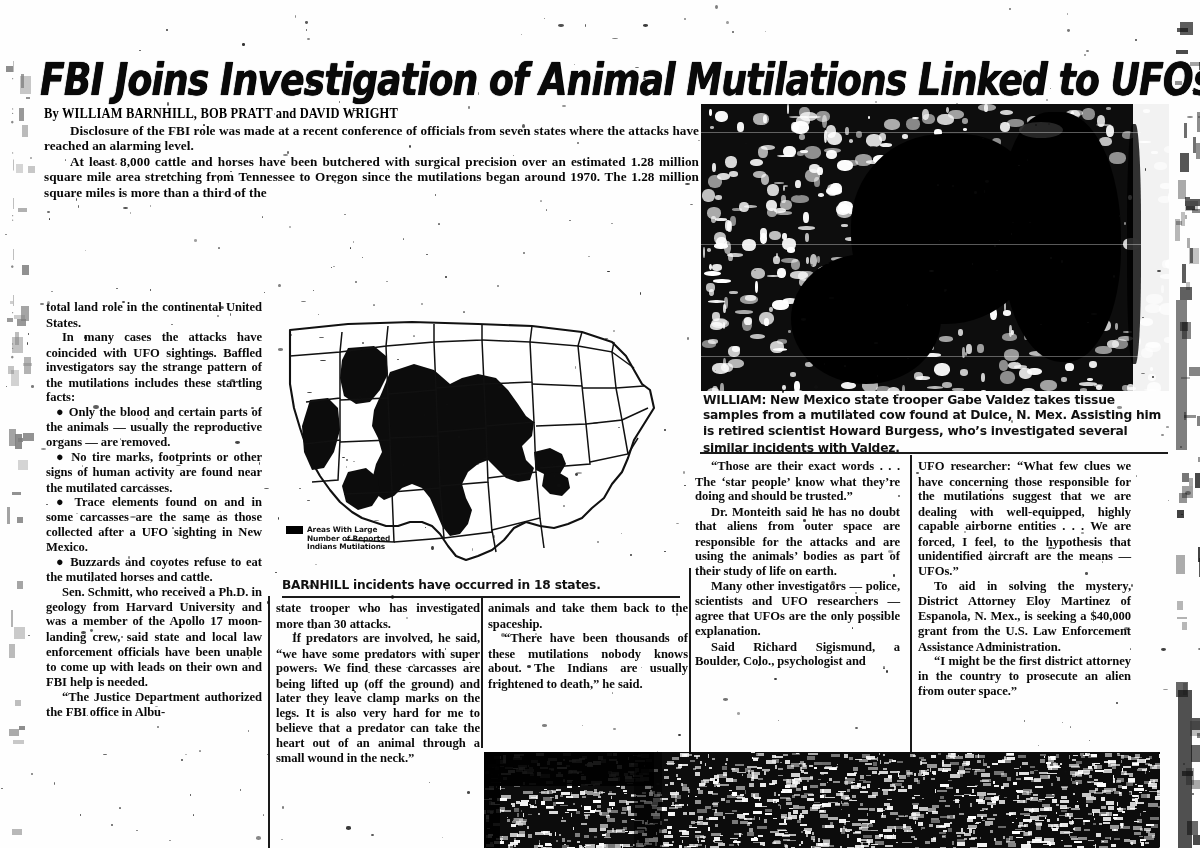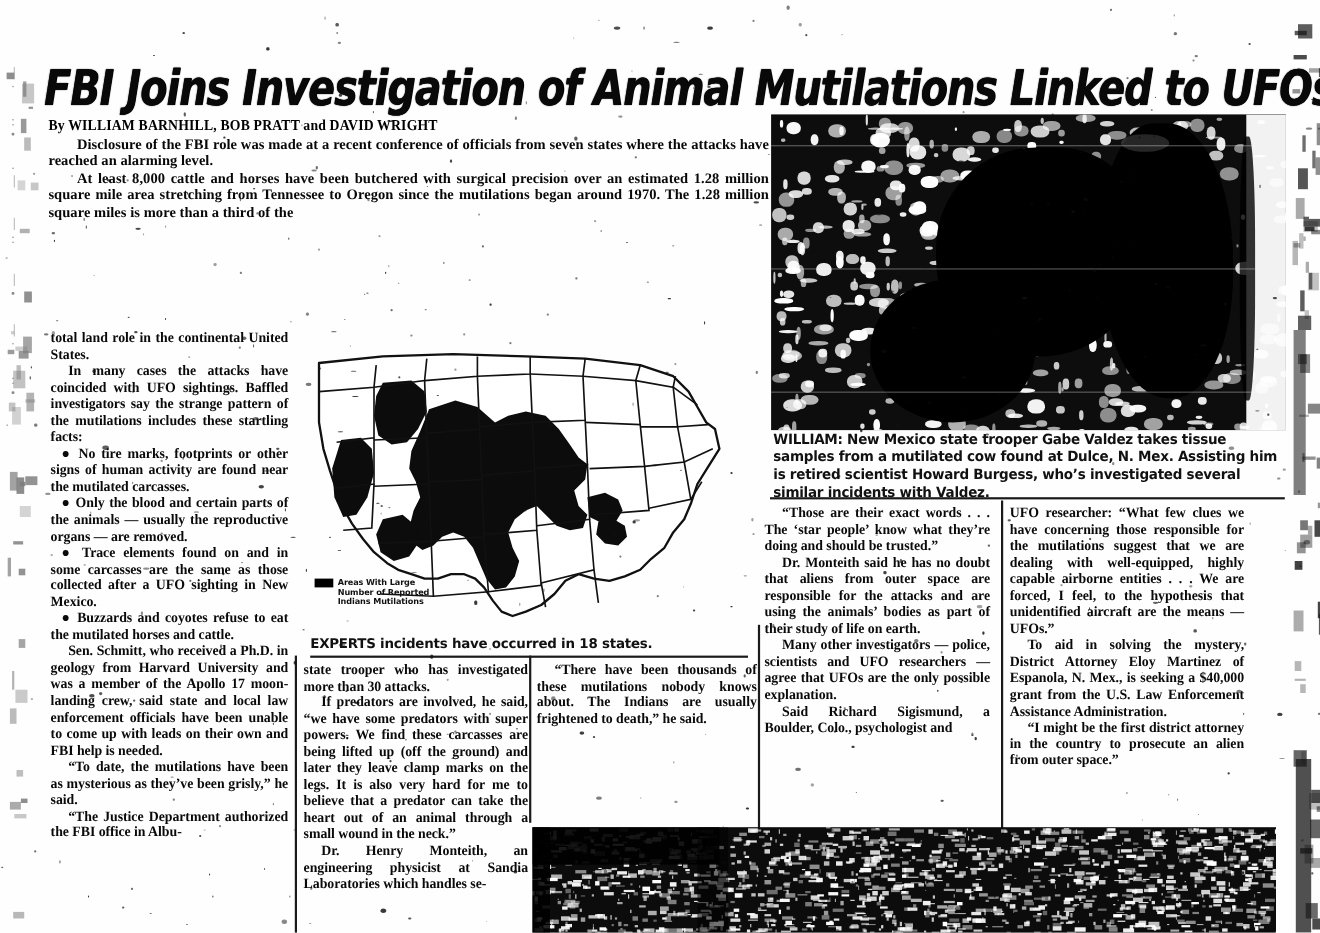--- a/index.html
+++ b/index.html
@@ -122,36 +122,35 @@
   <div class="byline">By WILLIAM BARNHILL, BOB PRATT and DAVID WRIGHT</div>
 
   <div class="lead">
     <p>Disclosure of the FBI role was made at a recent conference of officials from seven states where the attacks have reached an alarming level.</p>
     <p>At least 8,000 cattle and horses have been butchered with surgical precision over an estimated 1.28 million square mile area stretching from Tennessee to Oregon since the mutilations began around 1970. The 1.28 million square miles is more than a third of the</p>
   </div>
 
   <div class="col" style="left:46px;top:300px;width:216px;">
     <p class="noind">total land role in the continental United States.</p>
     <p>In many cases the attacks have coincided with UFO sightings. Baffled investigators say the strange pattern of the mutilations includes these startling facts:</p>
+    <p class="bullet">● Only the blood and certain parts of the animals — usually the reproductive organs — are removed.</p>
     <p class="bullet">● No tire marks, footprints or other signs of human activity are found near the mutilated carcasses.</p>
-    <p class="bullet">● Only the blood and certain parts of the animals — usually the reproductive organs — are removed.</p>
     <p class="bullet">● Trace elements found on and in some carcasses are the same as those collected after a UFO sighting in New Mexico.</p>
     <p class="bullet">● Buzzards and coyotes refuse to eat the mutilated horses and cattle.</p>
     <p>Sen. Schmitt, who received a Ph.D. in geology from Harvard University and was a member of the Apollo 17 moon-landing crew, said state and local law enforcement officials have been unable to come up with leads on their own and FBI help is needed.</p>
-    <p>“To date, the mutilations have been as mysterious as they’ve been grisly,” he said.</p>
     <p>“The Justice Department authorized the FBI office in Albu-</p>
   </div>
 
   <div class="col" style="left:276px;top:601px;width:204px;">
     <p class="noind">state trooper who has investigated more than 30 attacks.</p>
     <p>If predators are involved, he said, “we have some predators with super powers. We find these carcasses are being lifted up (off the ground) and later they leave clamp marks on the legs. It is also very hard for me to believe that a predator can take the heart out of an animal through a small wound in the neck.”</p>
-    <p>Dr. Henry Monteith, an engineering physicist at Sandia Laboratories which handles se-</p>
   </div>
 
   <div class="col" style="left:488px;top:601px;width:200px;">
+    <p class="noind">animals and take them back to the spaceship.</p>
     <p>“There have been thousands of these mutilations nobody knows about. The Indians are usually frightened to death,” he said.</p>
   </div>
 
   <div class="col" style="left:695px;top:459px;width:205px;">
     <p>“Those are their exact words . . . The ‘star people’ know what they’re doing and should be trusted.”</p>
     <p>Dr. Monteith said he has no doubt that aliens from outer space are responsible for the attacks and are using the animals’ bodies as part of their study of life on earth.</p>
     <p>Many other investigators — police, scientists and UFO researchers — agree that UFOs are the only possible explanation.</p>
     <p>Said Richard Sigismund, a Boulder, Colo., psychologist and</p>
   </div>
 
@@ -666,21 +665,21 @@
     </svg>
   </div>
 
   <div class="legend">
     <span class="sw"></span><span>Areas With Large</span><br>
     <span style="margin-left:21px;display:inline-block;">Number of Reported</span><br>
     <span style="margin-left:21px;display:inline-block;">Indians Mutilations</span>
   </div>
 
   <div class="mapcap">
-    <span>EXPERTS</span><span> incidents have occurred in 18 states.</span>
+    <span>BARNHILL</span><span> incidents have occurred in 18 states.</span>
   </div>
 
   <div class="vrule" style="left:268px;top:596px;height:252px;"></div>
   <div class="vrule" style="left:481px;top:596px;height:152px;"></div>
   <div class="vrule" style="left:689px;top:568px;height:185px;"></div>
   <div class="vrule" style="left:910px;top:455px;height:300px;"></div>
   <div class="hrule" style="left:282px;top:596px;width:398px;"></div>
   <div class="hrule" style="left:700px;top:452px;width:468px;"></div>
 
   <div class="strip" id="strip">

